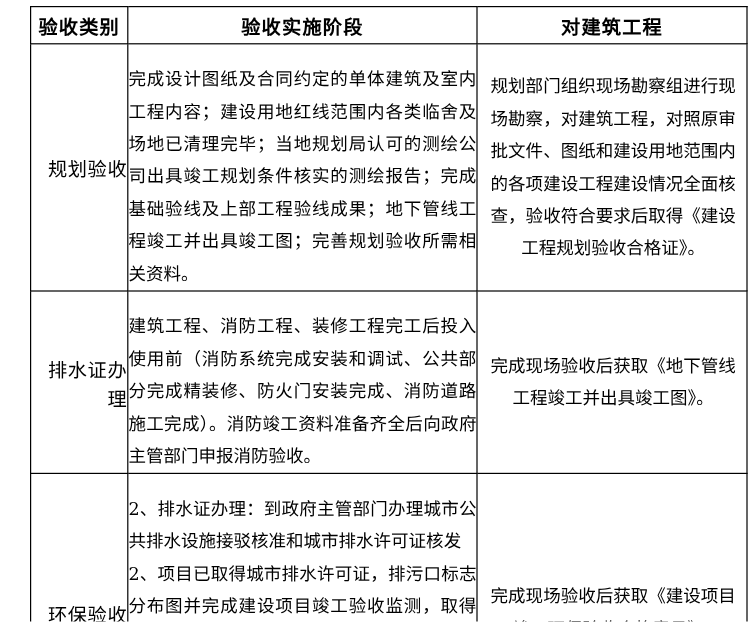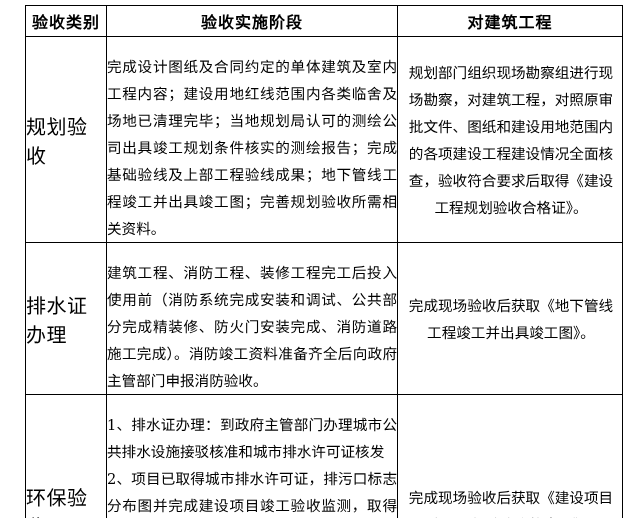--- a/index.html
+++ b/index.html
@@ -50,22 +50,22 @@
     height: 30px;
     text-align: center;
     font-weight: bold;
     font-size: 16px;
     letter-spacing: 1px;
     font-family: Liberation Mono, monospace;
   }
 
   
   td.category {
-    text-align: left;
-    font-size: 20px;
+    text-align: right;
+    font-size: 16px;
     letter-spacing: 0.5px;
     font-family: "DejaVu Serif", "Liberation Serif", serif;
   }
 
   
   td.body-cell {
     font-size: 14.6px;
     line-height: 27px;
     text-align: justify;
     text-justify: inter-ideograph;
@@ -126,21 +126,21 @@
 
       <tr class="row-fire">
         <td class="category">排水证办理</td>
         <td class="body-cell prep">建筑工程、消防工程、装修工程完工后投入使用前（消防系统完成安装和调试、公共部分完成精装修、防火门安装完成、消防道路施工完成）。消防竣工资料准备齐全后向政府主管部门申报消防验收。</td>
         <td class="body-cell impl">完成现场验收后获取《地下管线工程竣工并出具竣工图》。</td>
       </tr>
 
       <tr class="row-env">
         <td class="category">环保验收</td>
         <td class="body-cell prep">
-          <p>1、排水证办理：到政府主管部门办理城市公共排水设施接驳核准和城市排水许可证核发</p>
+          <p>2、排水证办理：到政府主管部门办理城市公共排水设施接驳核准和城市排水许可证核发</p>
           <p>2、项目已取得城市排水许可证，排污口标志分布图并完成建设项目竣工验收监测，取得《建设项目竣工环保验收监测报告表》或《建设项目竣工环保验收调查报告表》。资料齐全后在本阶段向政府主管部门申报建设项目竣工环境保护验收。</p>
         </td>
         <td class="body-cell impl">完成现场验收后获取《建设项目竣工环保验收合格意见》。</td>
       </tr>
 
     </tbody>
   </table>
 
 </div>
 

